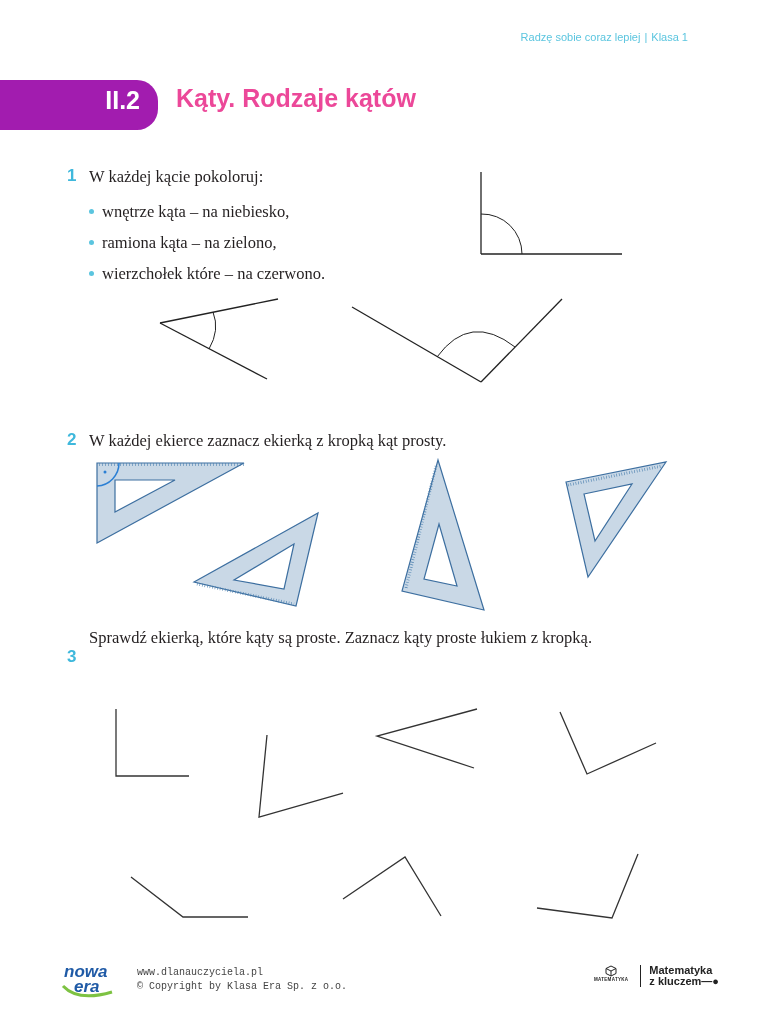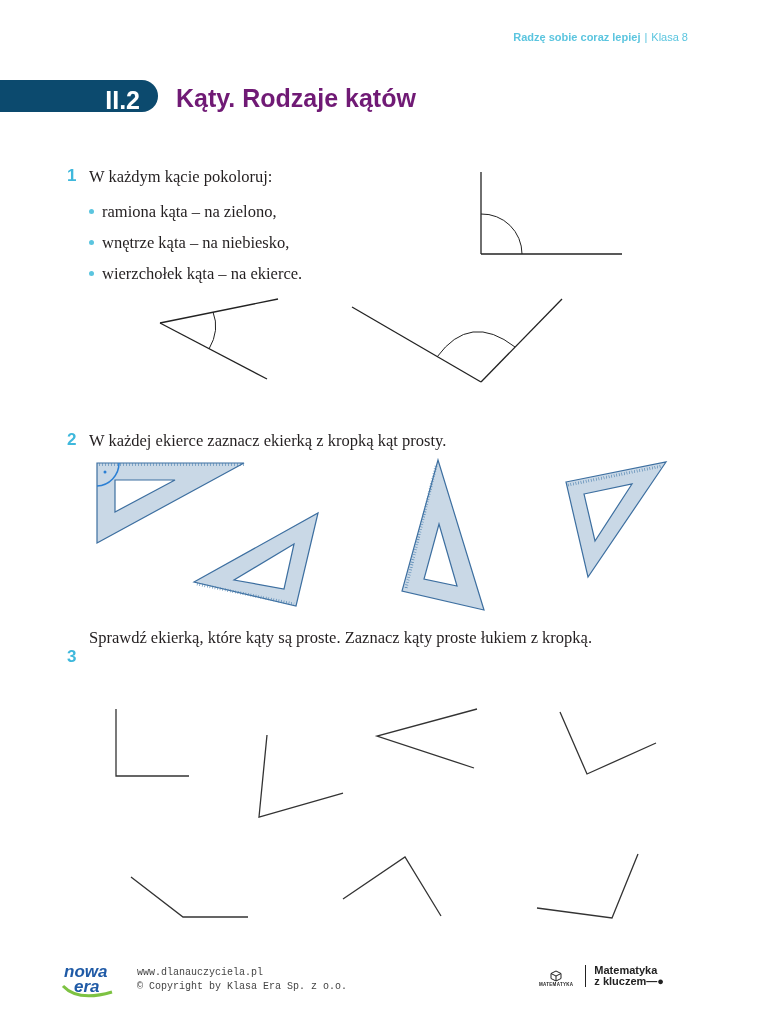--- a/index.html
+++ b/index.html
@@ -1,53 +1,53 @@
 <!DOCTYPE html>
 <html><head>
 <meta charset="utf-8">
 <style>
   html, body { margin: 0; padding: 0; background: #ffffff; }
   body { width: 768px; height: 1024px; position: relative; overflow: hidden; font-family: "DejaVu Serif", "Liberation Serif", serif; color: #231f20; }
   .header-top { position: absolute; top: 31px; right: 80px; font-family: "Liberation Sans", sans-serif; font-size: 11px; color: #5bc5df; }
-  .header-top .series { font-weight: bold; margin-top: 43px; }
+  .header-top .series { font-weight: normal; margin-top: 43px; }
   .header-top .sep { margin: 0 4px; }
-  .chapter-pill { position: absolute; left: 0; top: 80px; width: 158px; height: 32px; background: #0c4a6e; border-radius: 0 21px 21px 0; }
+  .chapter-pill { position: absolute; left: 0; top: 80px; width: 158px; height: 50px; background: #a21caf; border-radius: 0 21px 21px 0; }
   .chapter-num { position: absolute; right: 18px; top: 6px; font-family: "Liberation Sans", sans-serif; font-weight: bold; font-size: 25px; color: #ffffff; }
-  .chapter-title { position: absolute; left: 176px; top: 84px; font-family: "Liberation Sans", sans-serif; font-weight: bold; font-size: 25px; color: #701a75; }
+  .chapter-title { position: absolute; left: 176px; top: 84px; font-family: "Liberation Sans", sans-serif; font-weight: bold; font-size: 25px; color: #ec4899; }
   .task-num { position: absolute; font-family: "Liberation Sans", sans-serif; font-weight: bold; font-size: 17px; color: #3fb8dc; }
   .task-text { position: absolute; font-family: "Liberation Serif", serif; font-size: 16.5px; color: #231f20; white-space: nowrap; }
   .bullet-list { position: absolute; left: 89px; top: 196px; margin: 0; padding: 0; list-style: none; }
   .bullet-list li { font-family: "Liberation Serif", serif; font-size: 16.5px; line-height: 31px; white-space: nowrap; }
   .bullet-dot { display: inline-block; width: 5px; height: 5px; border-radius: 50%; background: #5bc5df; margin-right: 8px; vertical-align: middle; position: relative; top: -2px; }
   svg.drawing { position: absolute; left: 0; top: 0; }
   .footer-logo { position: absolute; left: 60px; top: 962px; width: 62px; height: 40px; }
   .footer-text { position: absolute; left: 137px; top: 966px; font-family: Liberation Mono, monospace; font-size: 10px; color: #444; line-height: 14px; }
-  .footer-right { position: absolute; left: 539px; top: 965px; display: flex; align-items: flex-end; }
+  .footer-right { position: absolute; left: 594px; top: 965px; display: flex; align-items: flex-start; }
   .math-small { display: flex; flex-direction: column; align-items: center; font-family: "Liberation Sans", sans-serif; font-size: 4.5px; font-weight: bold; letter-spacing: 0.3px; color: #222; }
   .vbar { width: 1px; height: 22px; background: #222; margin: 0 8px 0 12px; }
   .math-brand { font-family: "Liberation Sans", sans-serif; font-weight: bold; font-size: 11px; line-height: 11px; color: #222; }
 </style>
 </head>
 <body>
 
 <div class="header-top">
-  <span class="series">Radzę sobie coraz lepiej</span><span class="sep">|</span><span>Klasa 8</span>
+  <span class="series">Radzę sobie coraz lepiej</span><span class="sep">|</span><span>Klasa 1</span>
 </div>
 
 <div class="chapter-pill">
   <span class="chapter-num">II.2</span>
 </div>
 <div class="chapter-title">Kąty. Rodzaje kątów</div>
 
 <div class="task-num" style="left:67px; top:166px;">1</div>
-<div class="task-text" style="left:89px; top:167px;">W każdym kącie pokoloruj:</div>
+<div class="task-text" style="left:89px; top:167px;">W każdej kącie pokoloruj:</div>
 <ul class="bullet-list">
+  <li><span class="bullet-dot"></span><span>wnętrze kąta – na niebiesko,</span></li>
   <li><span class="bullet-dot"></span><span>ramiona kąta – na zielono,</span></li>
-  <li><span class="bullet-dot"></span><span>wnętrze kąta – na niebiesko,</span></li>
-  <li><span class="bullet-dot"></span><span>wierzchołek kąta – na ekierce.</span></li>
+  <li><span class="bullet-dot"></span><span>wierzchołek które – na czerwono.</span></li>
 </ul>
 
 <div class="task-num" style="left:67px; top:430px;">2</div>
 <div class="task-text" style="left:89px; top:431px;">W każdej ekierce zaznacz ekierką z kropką kąt prosty.</div>
 
 <div class="task-num" style="left:67px; top:647px;">3</div>
 <div class="task-text" style="left:89px; top:628px;">Sprawdź ekierką, które kąty są proste. Zaznacz kąty proste łukiem z kropką.</div>
 
 <svg class="drawing" width="768" height="1024" viewBox="0 0 768 1024">
   <defs>

